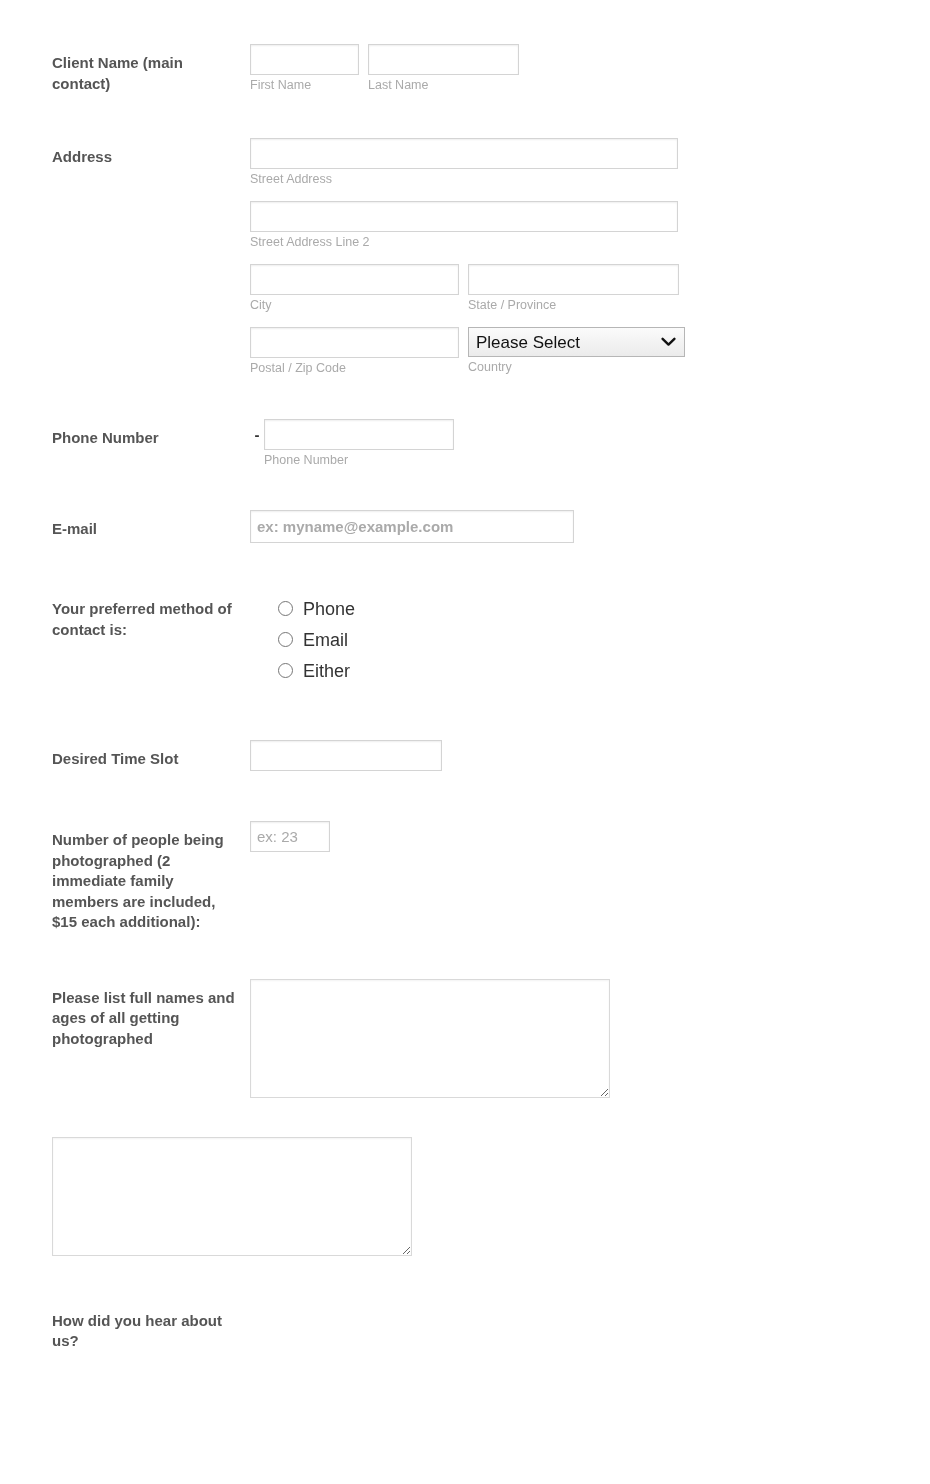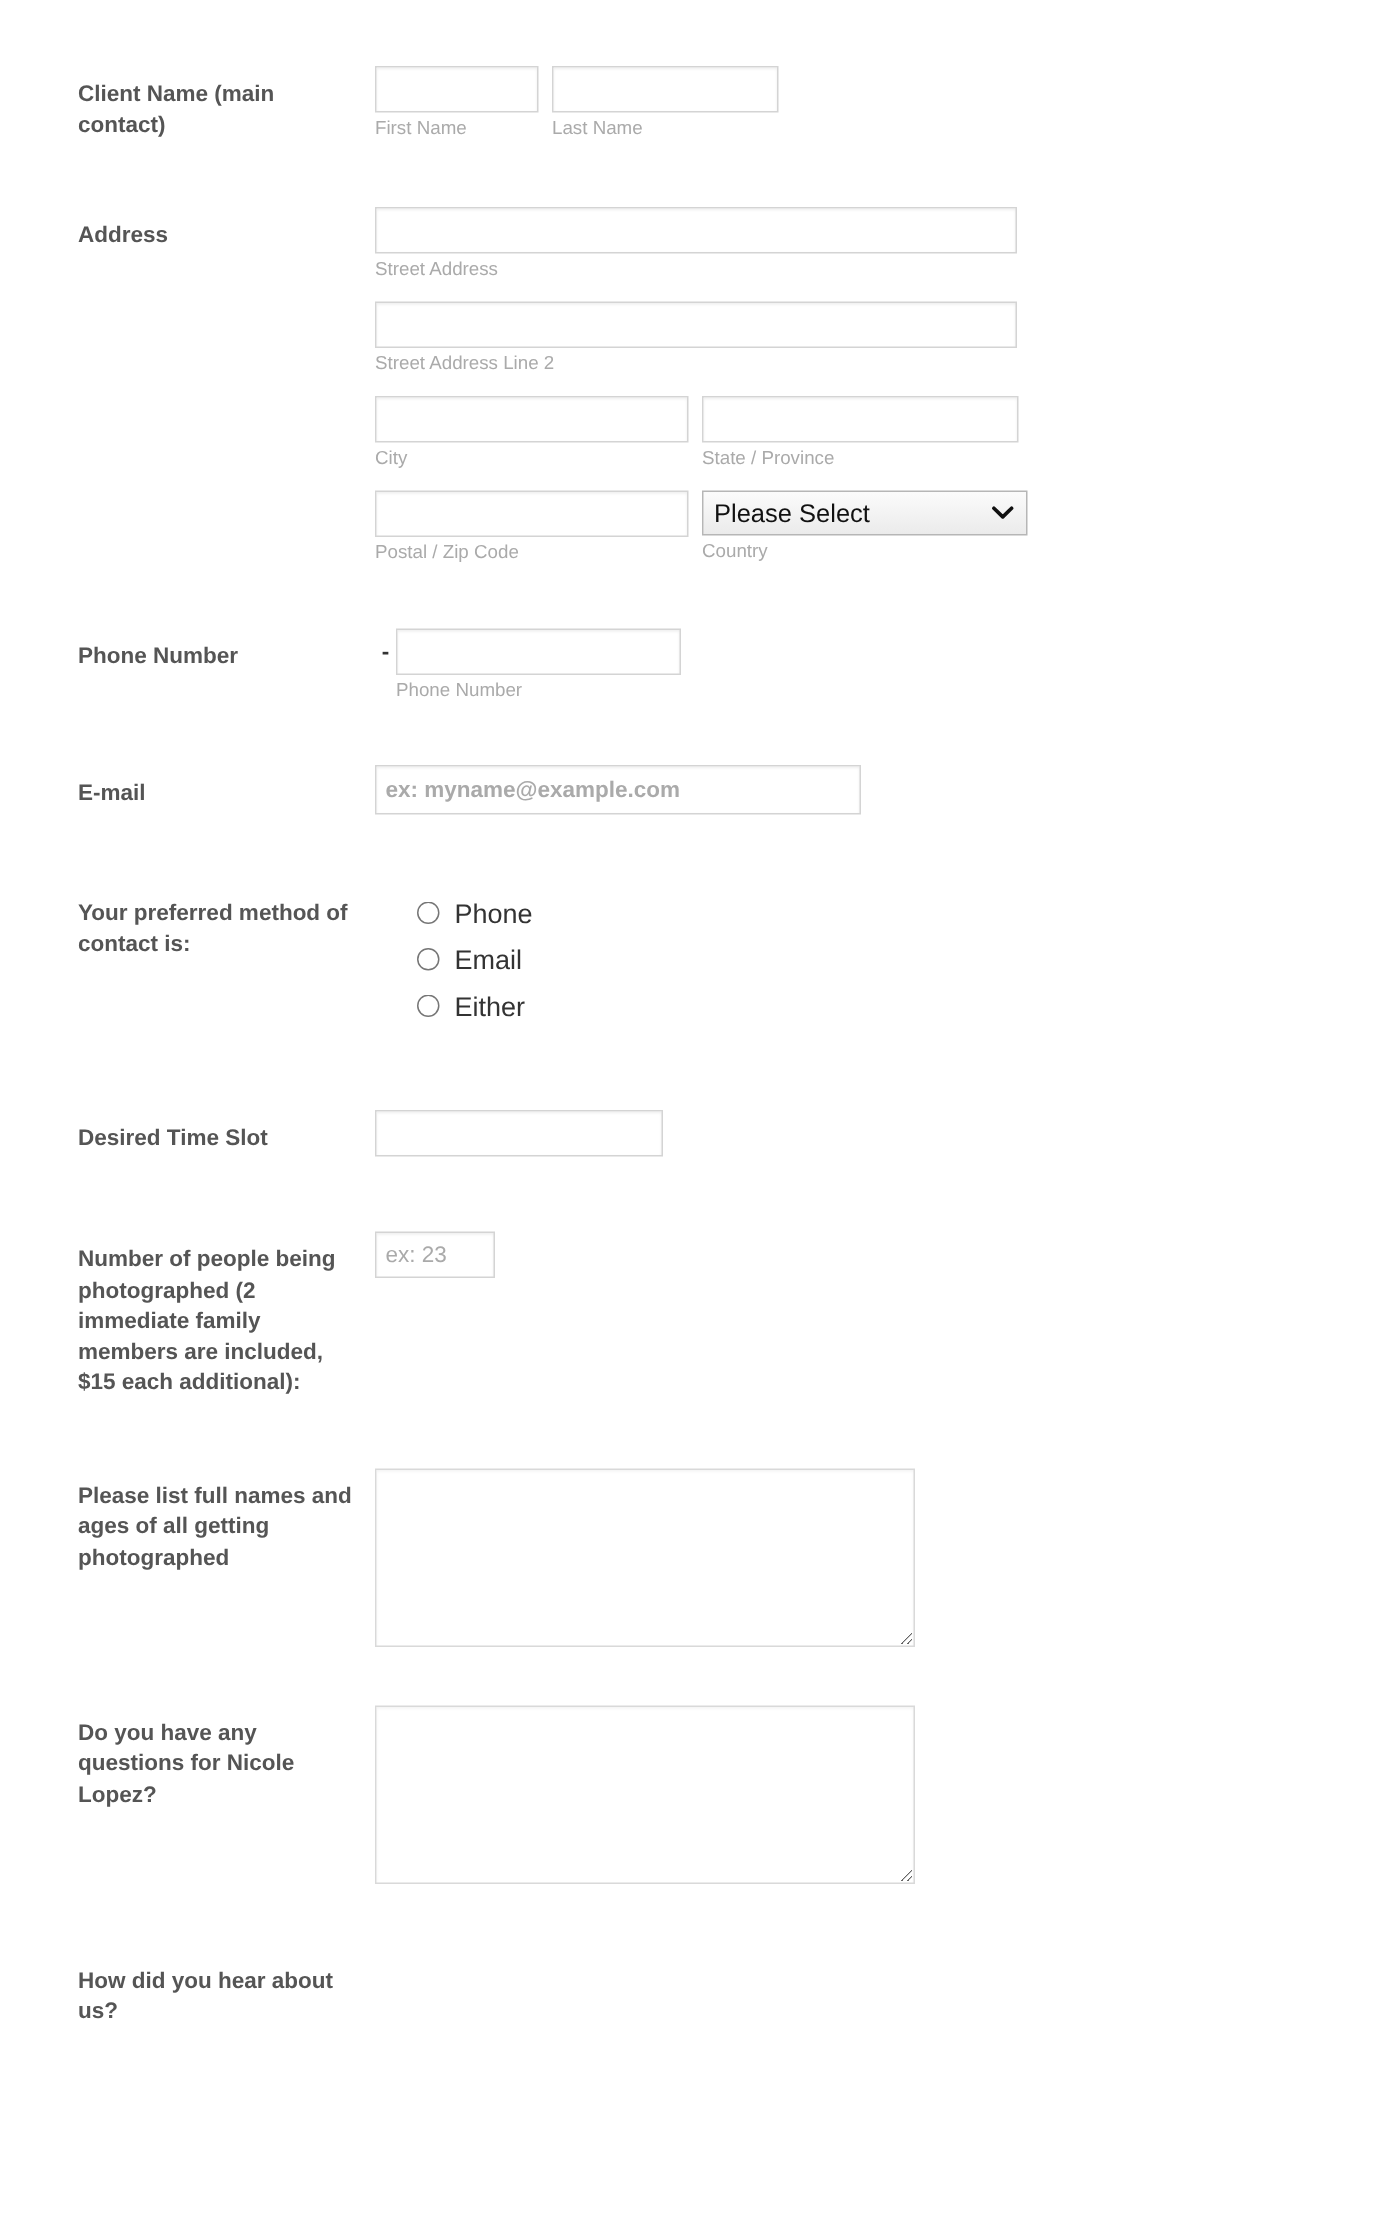--- a/index.html
+++ b/index.html
@@ -306,21 +306,20 @@
   </div>
 
   <div class="row r-names">
     <div class="label">Please list full names and ages of all getting photographed</div>
     <div class="field">
       <textarea class="ta" style=""></textarea>
     </div>
   </div>
 
   <div class="row r-quest">
-    <div class="label">Do you have any questions for Nicole Lopez?</div>
     <div class="field">
       <textarea class="ta" style=""></textarea>
     </div>
   </div>
 
   <div class="row r-hear">
     <div class="label">How did you hear about us?</div>
     <div class="field">
       <input class="inp w-hear" type="text" style="">
     </div>

